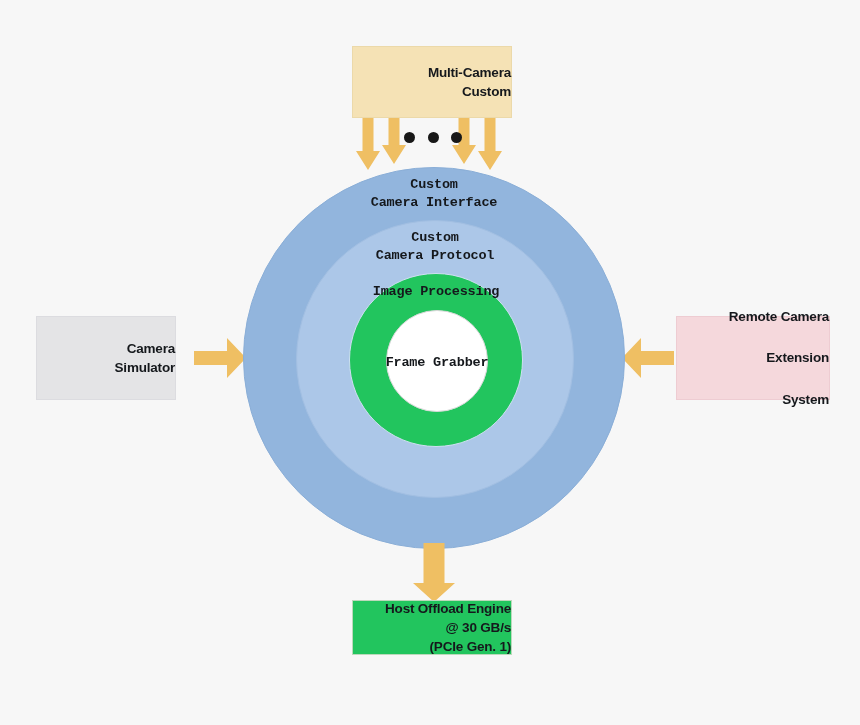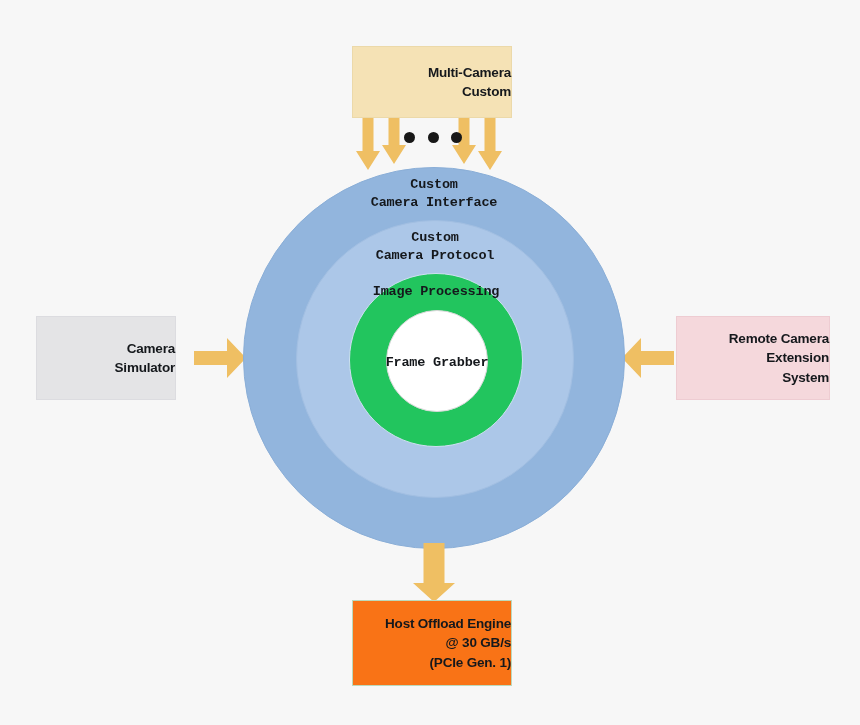--- a/index.html
+++ b/index.html
@@ -41,24 +41,25 @@
   }
   #box-camera-simulator {
     left: 36px; top: 316px; width: 140px; height: 84px;
     background: #e4e4e6;
     border: 1px solid #dcdce0;
   }
   #box-remote-camera {
     left: 676px; top: 316px; width: 154px; height: 84px;
     background: #f5d8dc;
     border: 1px solid #eeccd2;
+    gap: 22px;
   }
   #box-host-offload {
-    left: 352px; top: 600px; width: 160px; height: 86px;
-    background: #f97316;
+    left: 352px; top: 600px; width: 160px; height: 55px;
+    background: #22c55e;
     border: 1px solid #bcd9bb;
     padding-left: 44px;
   }
 
   
   .ring {
     position: absolute;
     border-radius: 50%;
     box-sizing: border-box;
     display: flex;

